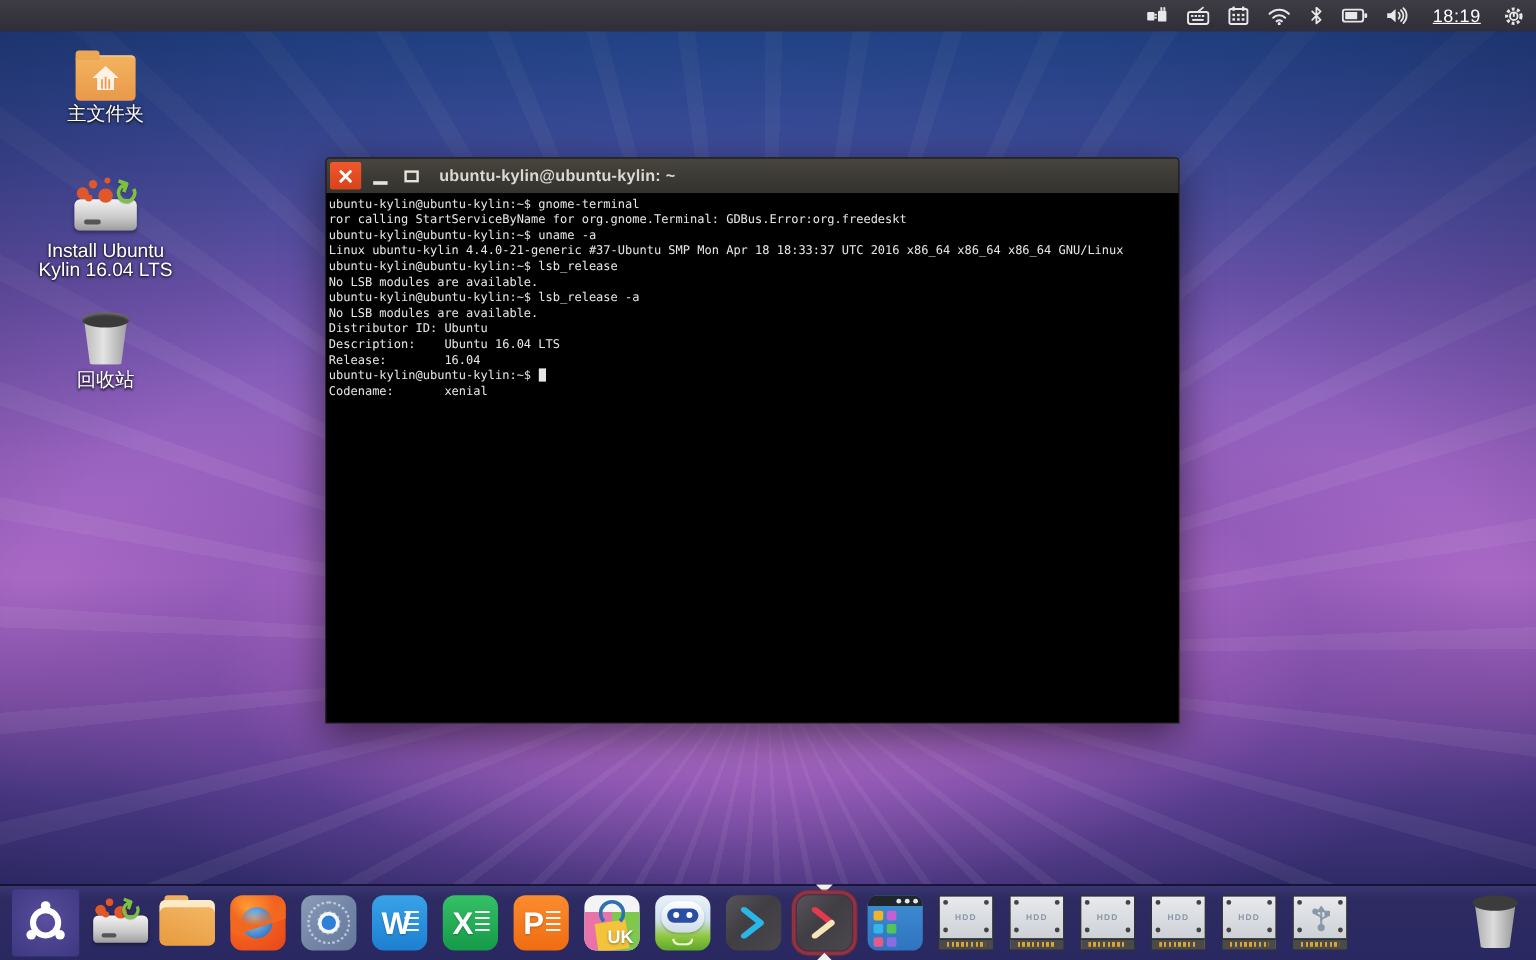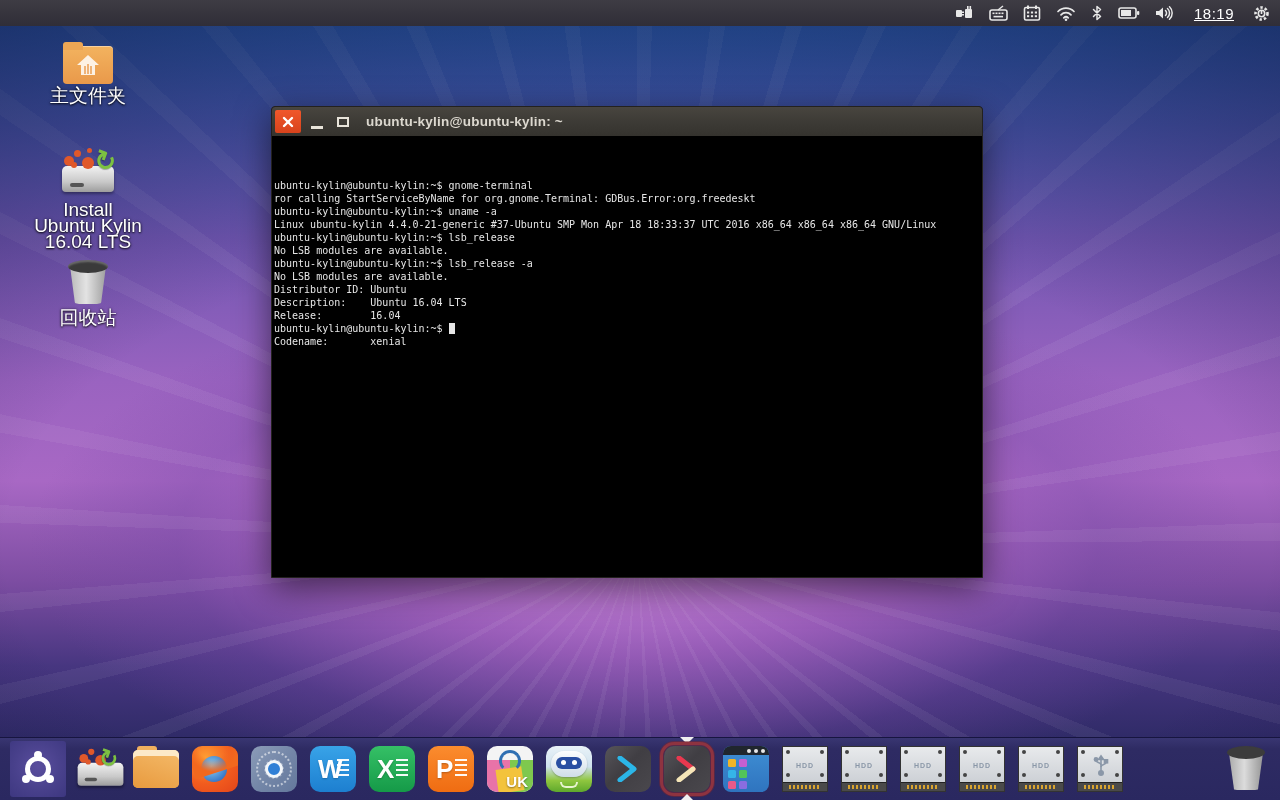--- a/index.html
+++ b/index.html
@@ -26,21 +26,21 @@
       radial-gradient(ellipse 58% 46% at 49.8% 73%, rgba(210,140,226,0.95) 0%, rgba(172,102,198,0.75) 34%, rgba(120,74,168,0.35) 62%, rgba(70,52,130,0) 82%),
       linear-gradient(180deg,#2b63b5 0%,#4a5bb2 14%,#7157b2 30%,#9a63c0 50%,#a868c4 64%,#7d4da2 78%,#473680 90%,#302b68 100%);
   }
   .flare-wide{ position:absolute; left:387px; top:505px; width:500px; height:32px; pointer-events:none;
     background:radial-gradient(ellipse 50% 50% at 50% 50%, rgba(255,235,255,0.30), rgba(255,235,255,0) 70%); }
   .flare-core{ position:absolute; left:540px; top:516px; width:195px; height:10px; pointer-events:none;
     background:radial-gradient(ellipse 50% 50% at 50% 50%, rgba(255,255,255,0.95), rgba(255,240,255,0.35) 55%, rgba(255,255,255,0) 75%); }
 
   
   .desk-icon{ position:absolute; width:116px; text-align:center; cursor:default; }
-  .di-label{ margin-top:4px; color:#fff; font-size:19px; line-height:16px;
+  .di-label{ margin-top:4px; color:#fff; font-size:16px; line-height:16px;
     text-shadow:0 1px 2px rgba(0,0,0,0.85), 0 0 3px rgba(0,0,0,0.6); }
   .di-img{ margin:0 auto; position:relative; }
 
   .folder-home{ width:50px; height:42px; }
   .folder-home .back{ position:absolute; inset:0; top:4px; background:linear-gradient(180deg,#f3b35f,#e9994a);
     border-radius:4px; box-shadow:inset 0 1px 0 rgba(255,255,255,0.4); }
   .folder-home .tab{ position:absolute; top:0; left:0; width:20px; height:8px; background:#eda654; border-radius:3px 3px 0 0; }
   .folder-home svg{ position:absolute; left:13px; top:12px; }
 
   .drive-icon{ width:56px; height:50px; }
@@ -54,31 +54,31 @@
     text-shadow:0 1px 1px rgba(0,0,0,0.3); transform:rotate(20deg); }
 
   .trash-cup{ width:44px; height:46px; position:relative; }
   .trash-cup .cup{ position:absolute; left:4px; top:6px; width:36px; height:38px;
     background:linear-gradient(90deg,#b9b9b9,#e3e3e3 45%,#9f9f9f); border-radius:4px 4px 9px 9px;
     clip-path:polygon(0 0,100% 0,86% 100%,14% 100%); }
   .trash-cup .lid{ position:absolute; left:2px; top:0; width:40px; height:13px; background:#3a3a3a;
     border-radius:50%; box-shadow:inset 0 2px 2px rgba(255,255,255,0.25); }
 
   
-  .term-window{ position:absolute; left:271px; top:80px; width:712px; height:472px;
+  .term-window{ position:absolute; left:271px; top:105px; width:712px; height:472px;
     border:1px solid #23211e; border-radius:4px 4px 0 0; box-shadow:0 10px 34px rgba(0,0,0,0.55); background:#000; }
   .titlebar{ height:29px; background:linear-gradient(180deg,#48453f 0%,#3c3a35 55%,#35332e 100%);
     border-radius:3px 3px 0 0; display:flex; align-items:center; padding:0 3px; }
   .tb-btn{ width:26px; height:23px; display:flex; align-items:center; justify-content:center; border-radius:2px; }
   .tb-close{ background:linear-gradient(180deg,#f0572b,#d8431c); margin-right:3px; }
   .tb-min .bar{ width:12px; height:3px; background:#e8e4da; margin-top:12px; }
   .tb-max .box{ width:12px; height:10px; border:2px solid #e8e4da; }
   .tb-title{ color:#dcd8cf; font-weight:bold; font-size:13.5px; margin-left:10px; letter-spacing:0.2px; }
   .term-body{ position:relative; width:710px; height:380px; background:#000; padding:3px 0 0 2px;
-    font-family:"DejaVu Sans Mono", monospace; font-size:10px; line-height:13px; color:#e6e6e6;margin-top:40px; }
+    font-family:"DejaVu Sans Mono", monospace; font-size:10px; line-height:13px; color:#e6e6e6; }
   .tline{ white-space:pre; }
   .cursor{ display:inline-block; width:6px; height:11px; background:#e6e6e6; vertical-align:-2px; }
 
   
   .dock{
     position:absolute; left:0; bottom:0; width:1280px; height:63px;
     background:linear-gradient(180deg,#393672 0%,#2e2b63 18%,#2a2860 100%);
     border-top:1px solid #171540; display:flex; align-items:center; padding:0 10px; z-index:50;
   }
   .dock-item{ width:48px; height:48px; margin-right:11px; position:relative; flex:0 0 auto;

